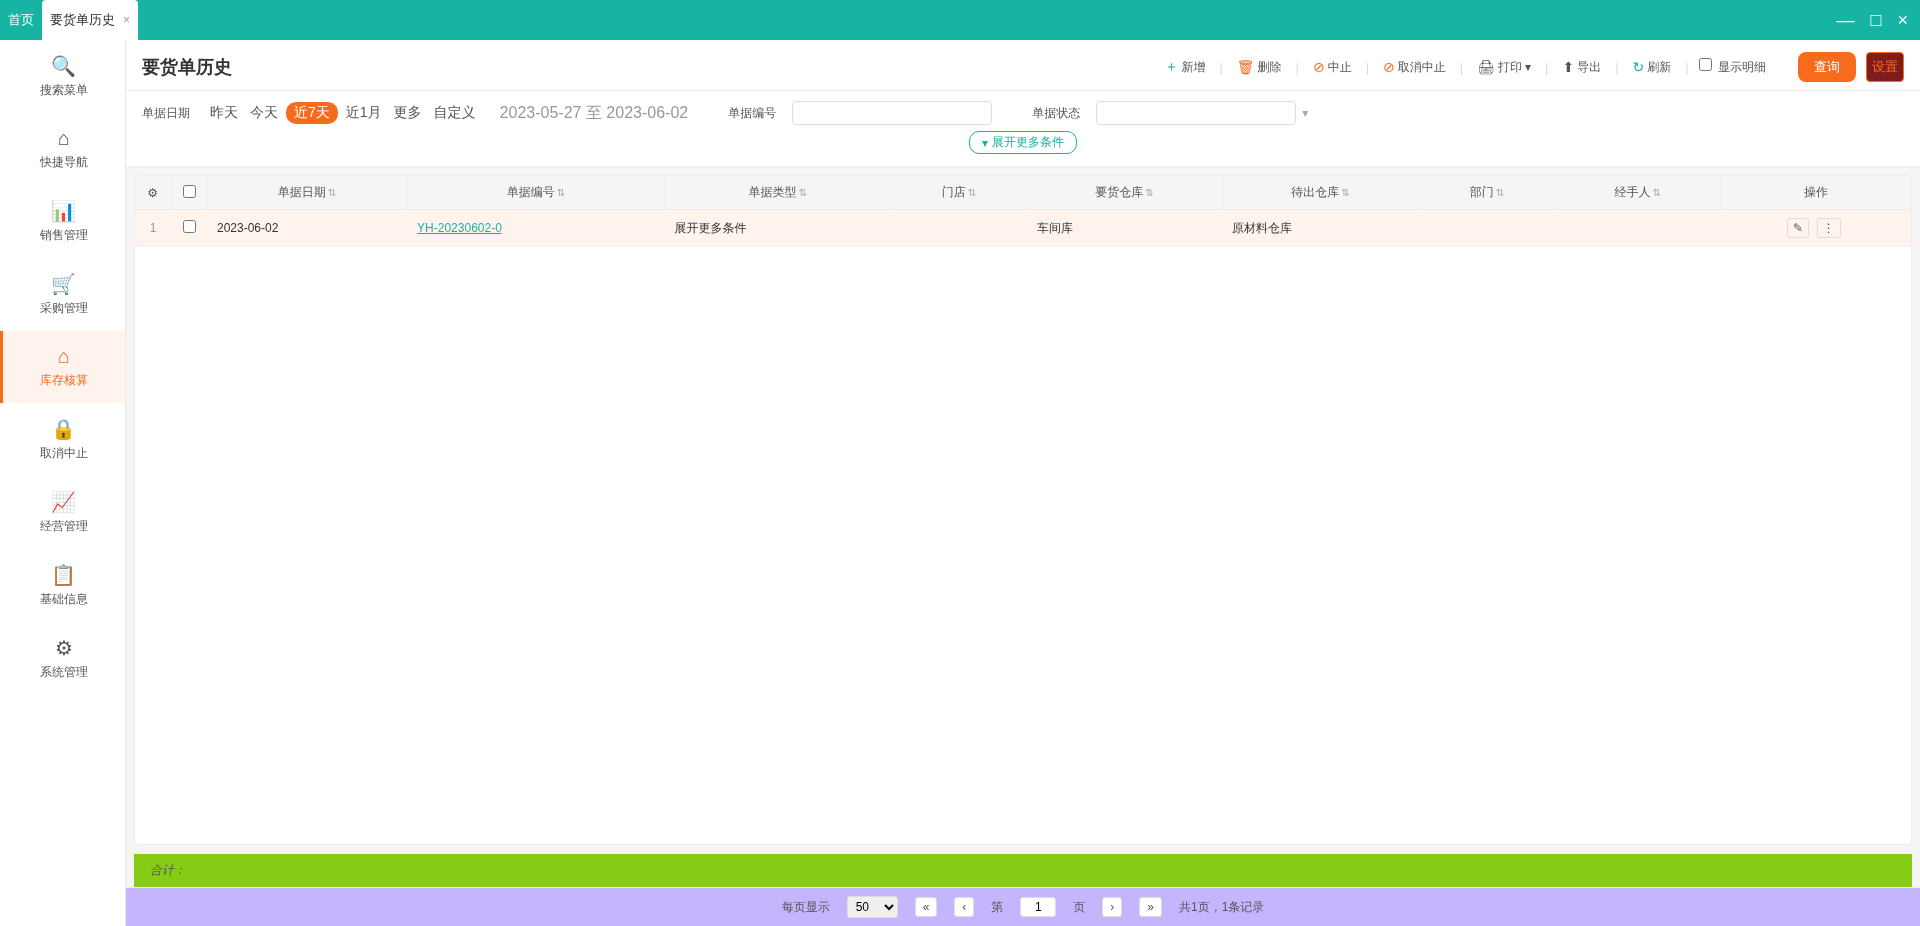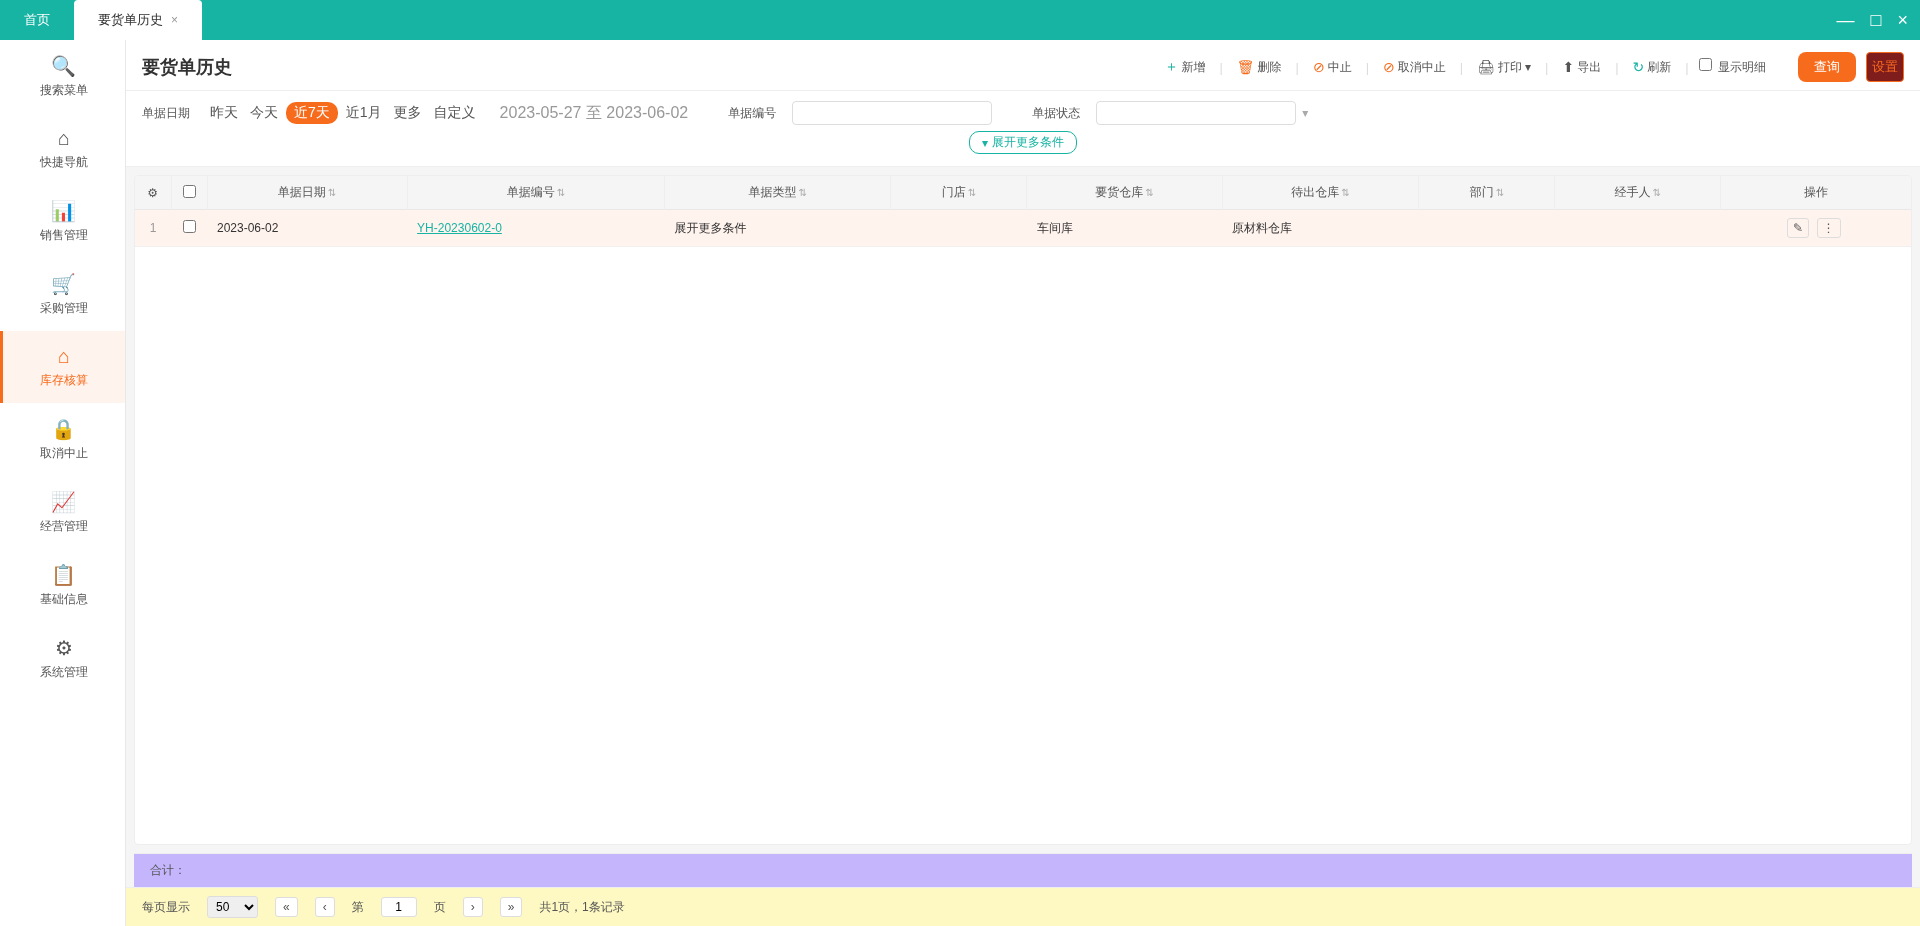--- a/index.html
+++ b/index.html
@@ -11,21 +11,21 @@
       height: 40px;
       display: flex;
       align-items: center;
       padding-left: 0;
       flex-shrink: 0;
     }
     .tab-item {
       height: 40px;
       display: flex;
       align-items: center;
-      padding: 0 24px;
+      padding: 0 8px;
       color: #fff;
       cursor: pointer;
       font-size: 13px;
       position: relative;
     }
     .tab-item.home {
       background: transparent;
     }
     .tab-item.active {
       background: #fff;
@@ -270,35 +270,36 @@
       border-radius: 3px;
       padding: 2px 5px;
       cursor: pointer;
       font-size: 12px;
       color: #555;
       margin-right: 4px;
     }
 
     
     .footer-sum {
-      background: #c4b5fd;
+      background: #84cc16;
       border-top: 1px solid #eee;
       padding: 8px 16px;
       font-size: 12px;
       color: #555;
       margin: 0 8px;
+      font-style: italic;
     }
 
     
     .pagination-bar {
       display: flex;
       align-items: center;
-      justify-content: flex-start;
+      justify-content: center;
       padding: 8px 16px;
-      background: #fef9c3;
+      background: #c4b5fd;
       border-top: 1px solid #eee;
       gap: 17px;
       font-size: 12px;
       color: #555;
     }
     .pagination-bar .page-size-select {
       border: 1px solid #ddd;
       border-radius: 3px;
       padding: 2px 4px;
       font-size: 12px;

